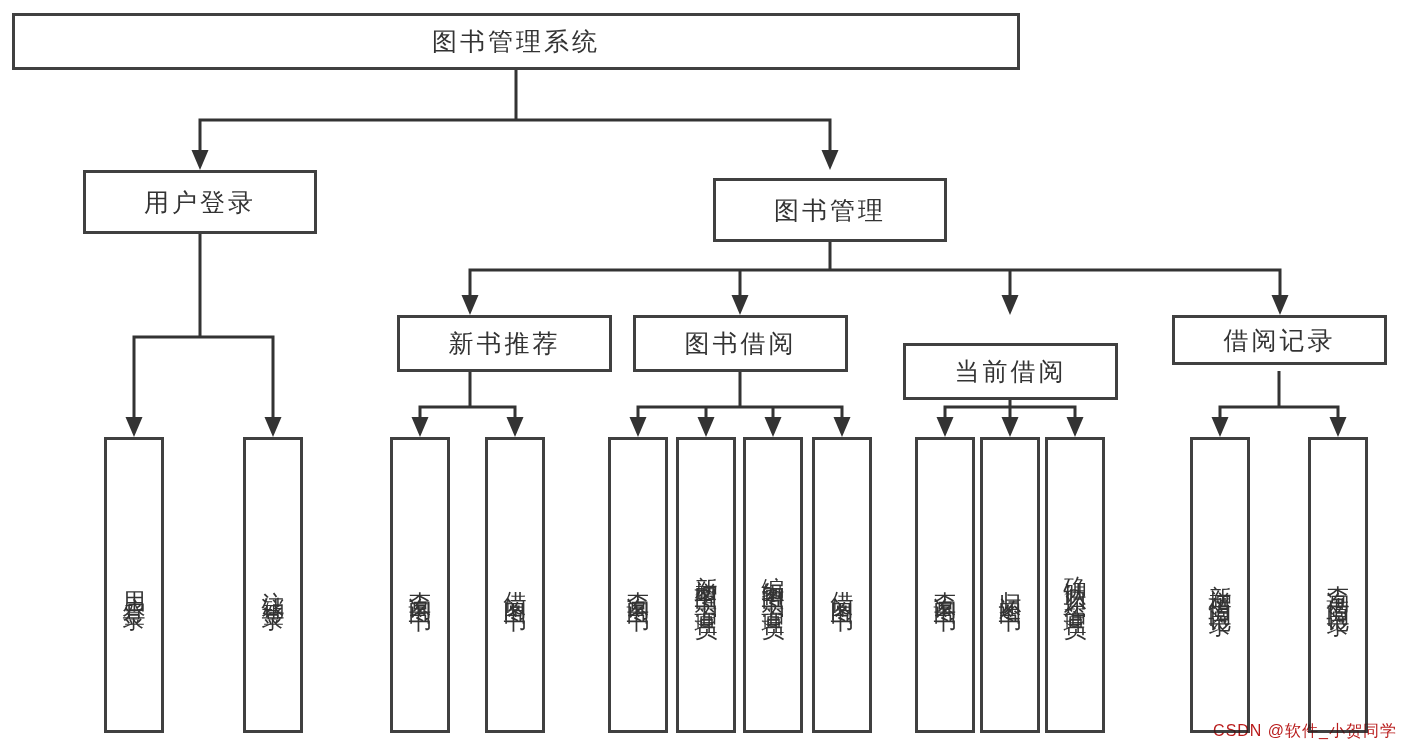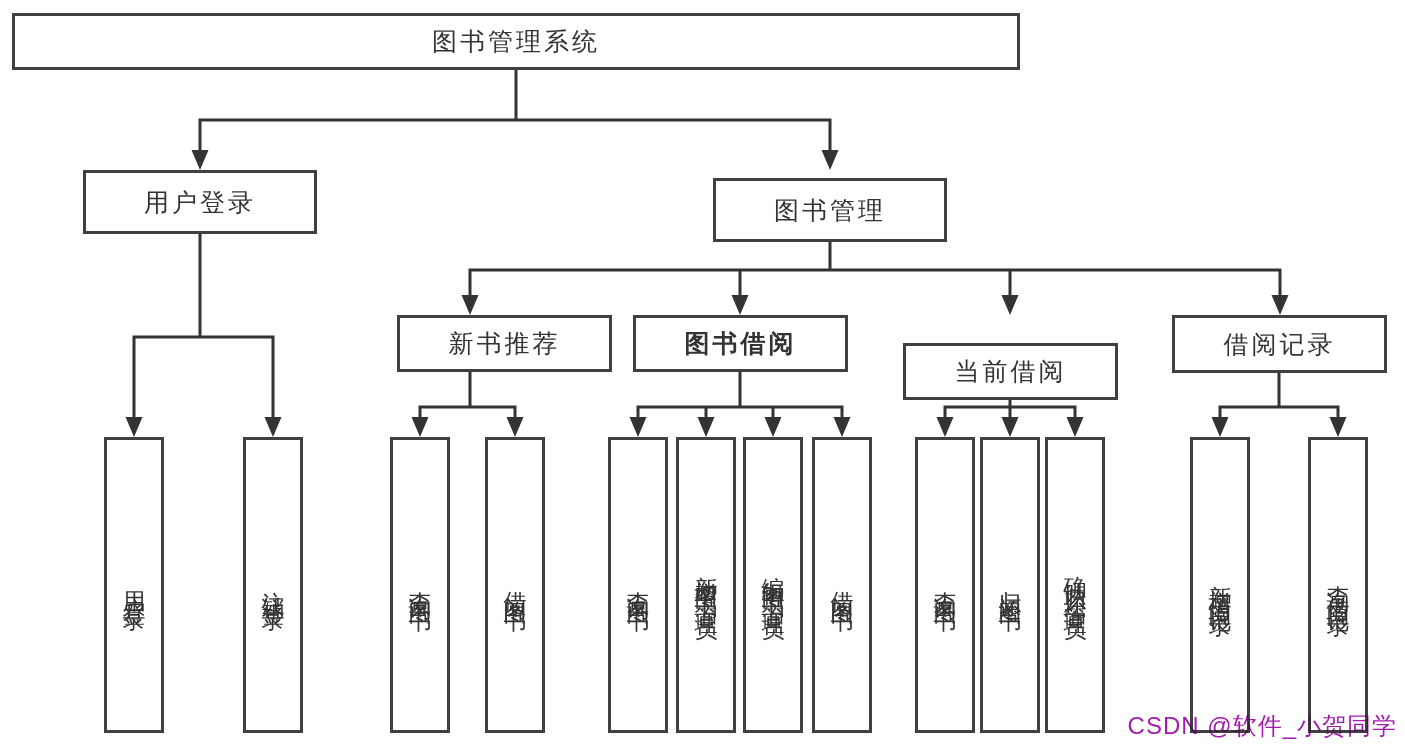--- a/index.html
+++ b/index.html
@@ -36,23 +36,23 @@
   .leaf {
     writing-mode: vertical-rl;
     font-size: 23px;
     letter-spacing: 6px;
     line-height: 1;
   }
   .watermark {
     position: absolute;
     right: 8px;
     bottom: 5px;
-    font-size: 24px;
+    font-size: 16px;
     letter-spacing: 1px;
-    color: #a21caf;
+    color: #b91c1c;
     mix-blend-mode: darken;
     white-space: nowrap;
     z-index: 10;
     text-align: right;
   }
 </style>
 </head>
 <body>
 
 <div class="stage">
@@ -113,23 +113,23 @@
       M1211.5 417 L1228.5 417 L1220 437 Z
       M1329.5 417 L1346.5 417 L1338 437 Z"></path>
   </svg>
 
   <div class="node h-node" style="left:12px; top:13px; width:1008px; height:57px;">图书管理系统</div>
 
   <div class="node h-node" style="left:83px; top:170px; width:234px; height:64px;">用户登录</div>
   <div class="node h-node" style="left:713px; top:178px; width:234px; height:64px;">图书管理</div>
 
   <div class="node h-node" style="left:363px; top:315px; width:215px; height:57px;margin-left:34px;">新书推荐</div>
-  <div class="node h-node" style="left:633px; top:315px; width:215px; height:57px;font-weight:bold;">图书借阅</div>
+  <div class="node h-node" style="left:633px; top:315px; width:215px; height:57px;">图书借阅</div>
   <div class="node h-node" style="left:903px; top:315px; width:215px; height:57px;margin-top:28px;">当前借阅</div>
-  <div class="node h-node" style="left:1172px; top:315px; width:215px; height:58px;">借阅记录</div>
+  <div class="node h-node" style="left:1172px; top:315px; width:215px; height:50px;">借阅记录</div>
 
   <div class="node leaf" style="left:104px; top:437px; width:60px; height:296px;">用户登录</div>
   <div class="node leaf" style="left:243px; top:437px; width:60px; height:296px;">注销登录</div>
 
   <div class="node leaf" style="left:390px; top:437px; width:60px; height:296px;">查询图书</div>
   <div class="node leaf" style="left:485px; top:437px; width:60px; height:296px;">借阅图书</div>
 
   <div class="node leaf" style="left:608px; top:437px; width:60px; height:296px;">查询图书</div>
   <div class="node leaf" style="left:676px; top:437px; width:60px; height:296px;">新增图书（管理员）</div>
   <div class="node leaf" style="left:743px; top:437px; width:60px; height:296px;">编辑图书（管理员）</div>

